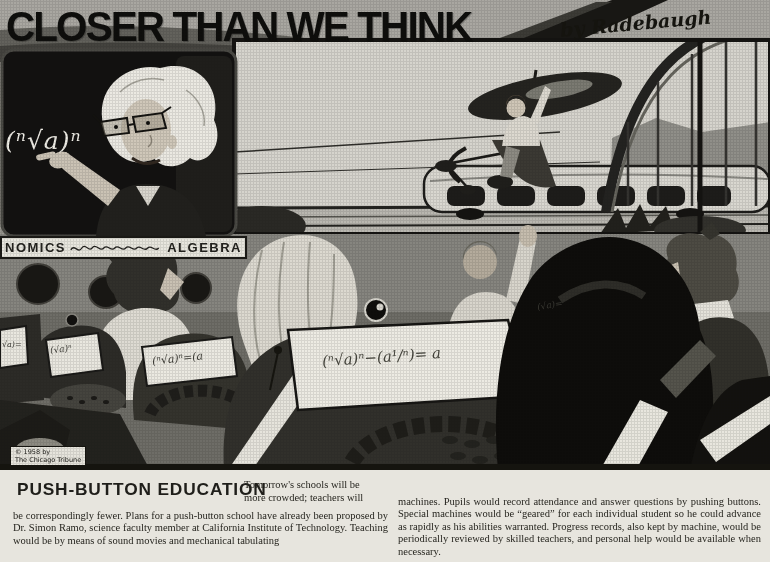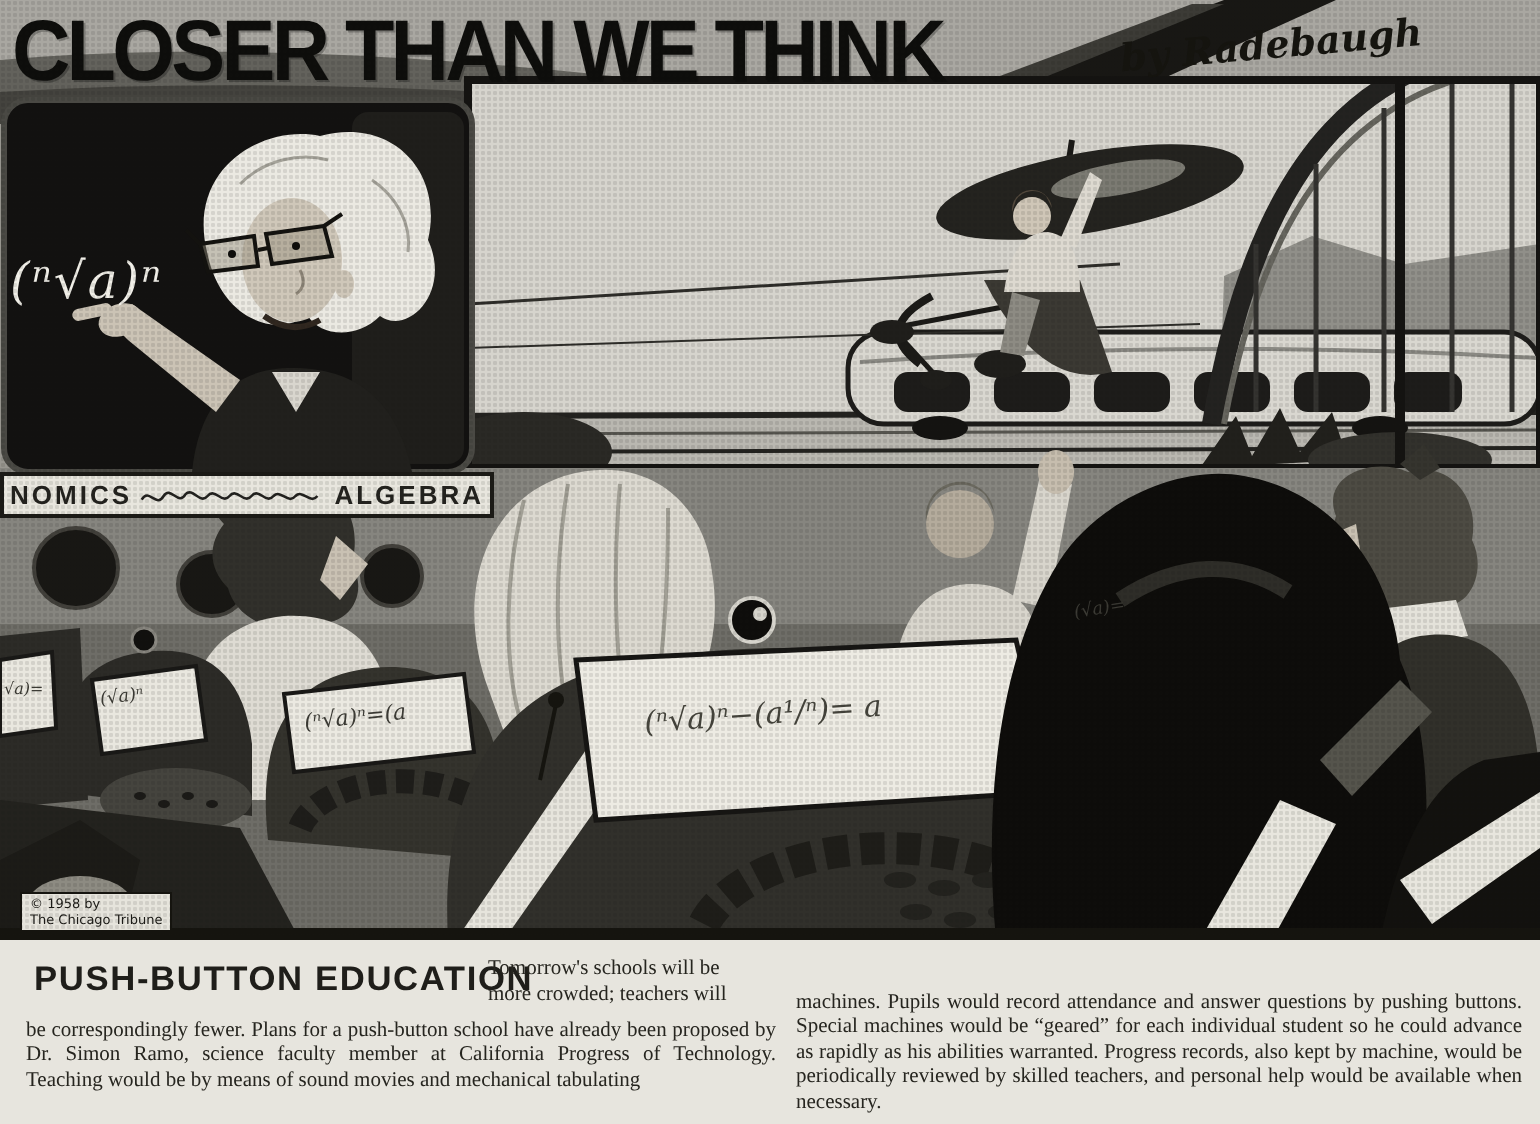--- a/index.html
+++ b/index.html
@@ -289,17 +289,17 @@
     <div class="ov stamp">
       <div>© 1958 by</div>
       <div>The Chicago Tribune</div>
     </div>
   </div>
 
   <div class="caption">
     <div class="ov headline">PUSH-BUTTON EDUCATION</div>
     <div class="ov intro">Tomorrow's schools will be
 more crowded; teachers will</div>
-    <div class="ov bodycol col1">be correspondingly fewer. Plans for a push-button school have already been proposed by Dr. Simon Ramo, science faculty member at California Progress of Technology. Teaching would be by means of sound movies and mechanical tabulating</div>
+    <div class="ov bodycol col1">be correspondingly fewer. Plans for a push-button school have already been proposed by Dr. Simon Ramo, science faculty member at California Institute of Technology. Teaching would be by means of sound movies and mechanical tabulating</div>
     <div class="ov bodycol col2">machines. Pupils would record attendance and answer questions by pushing buttons. Special machines would be “geared” for each individual student so he could advance as rapidly as his abilities warranted. Progress records, also kept by machine, would be periodically reviewed by skilled teachers, and personal help would be available when necessary.</div>
   </div>
 
 </div>
 
 </body></html>

